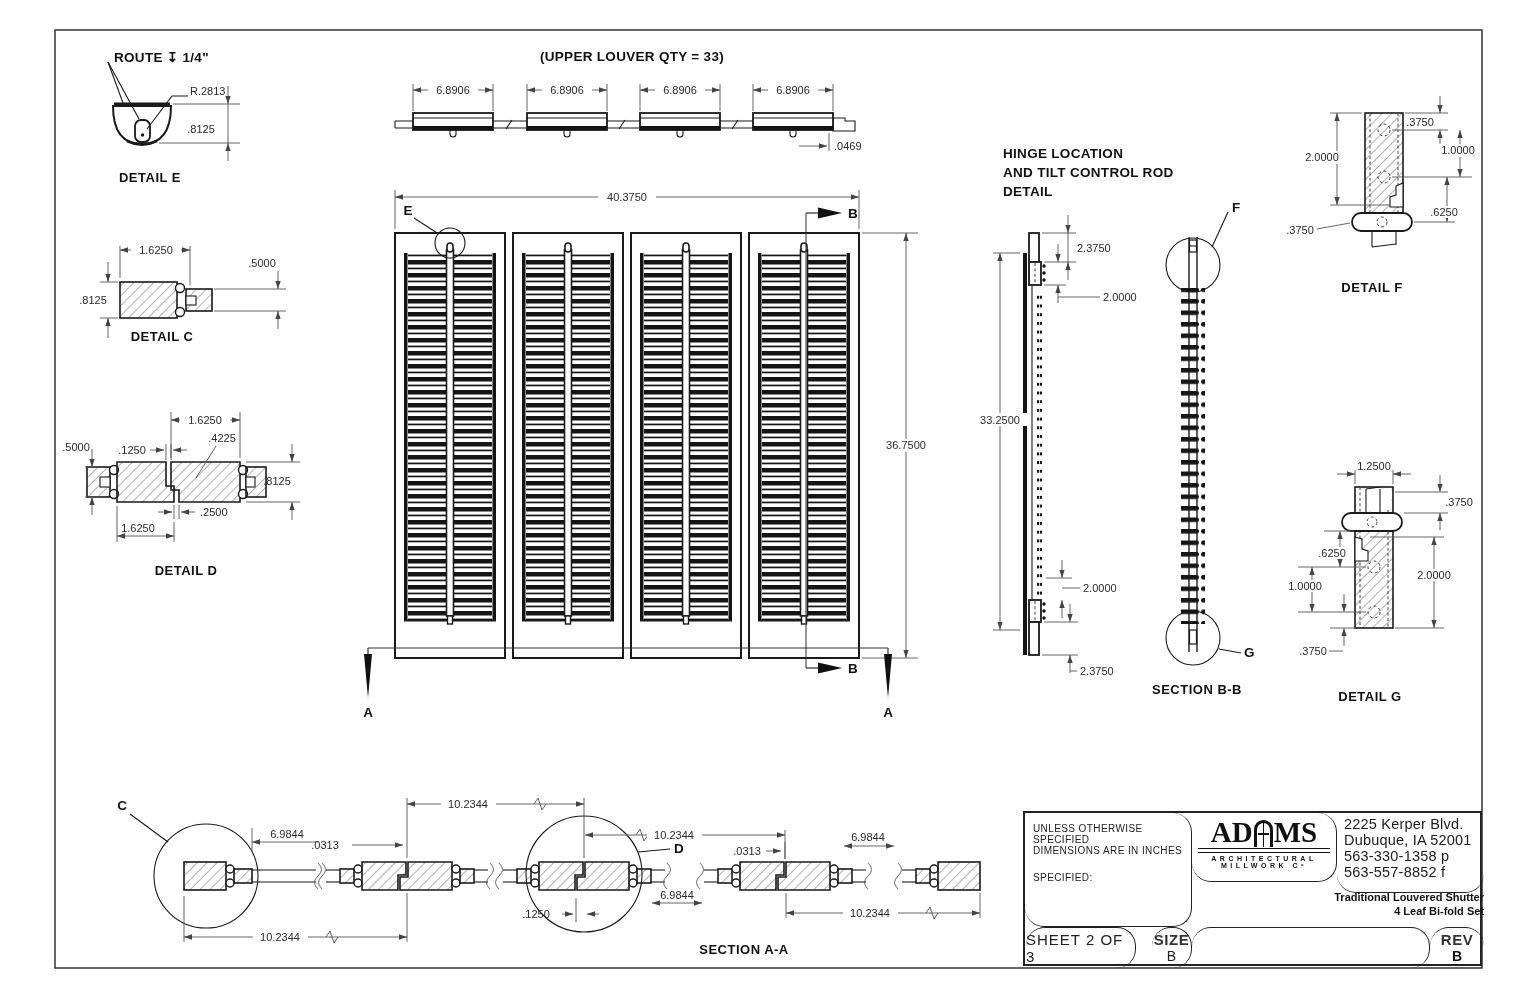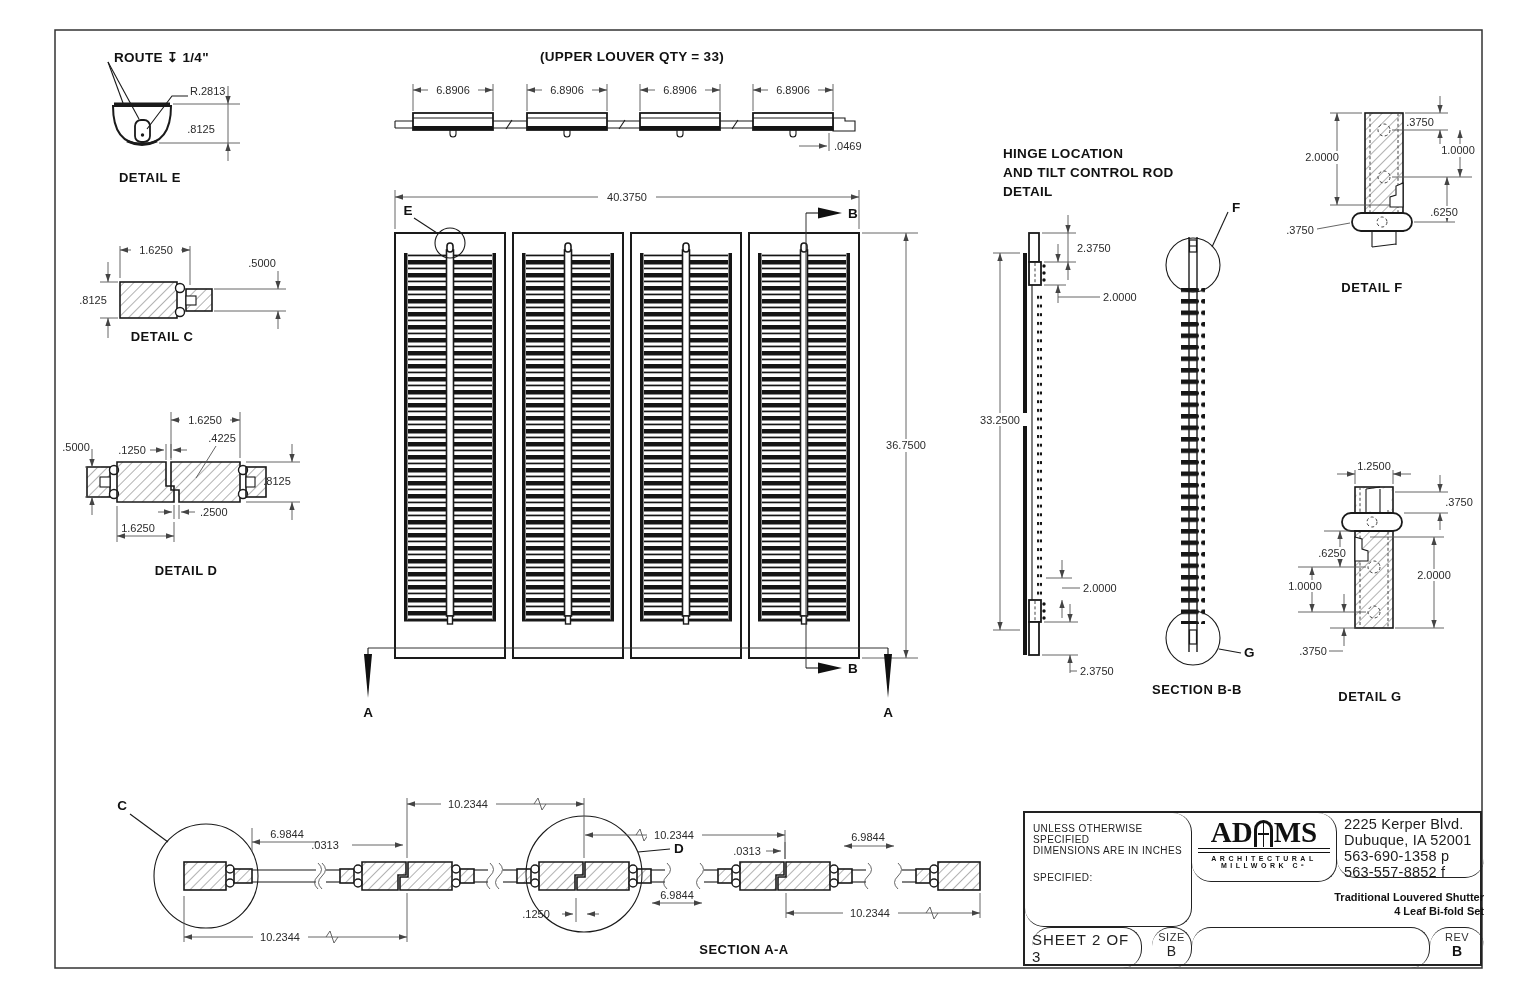--- a/index.html
+++ b/index.html
@@ -31,32 +31,32 @@
   .tb-logo{left:167px;top:0;width:145px;height:69px;border-right:1.5px solid #222;
            border-bottom:1.5px solid #222;text-align:center;padding-top:4px;color:#111;}
   .logo-row{font-family:"Liberation Serif",serif;font-weight:bold;font-size:29px;line-height:30px;
             letter-spacing:0;display:flex;align-items:flex-end;justify-content:center;}
   .arch{display:inline-block;width:19px;height:27px;border:3px solid #111;border-bottom:none;
         border-radius:11px 11px 0 0;margin:0 1px;position:relative;box-sizing:border-box;
         background:linear-gradient(90deg,transparent 44%,#111 44%,#111 56%,transparent 56%);}
   .arch:after{content:"";position:absolute;left:1px;right:1px;top:10px;height:2px;background:#111;}
   .logo-rule{height:3px;border-top:1px solid #111;border-bottom:1px solid #111;margin:1px 6px 2px 6px;}
   .logo-sub{font-size:7px;font-weight:bold;letter-spacing:3.5px;color:#111;}
-  .tb-addr{left:312px;top:0;width:147px;height:65px;border-bottom:1.5px solid #222;
+  .tb-addr{left:312px;top:0;width:147px;height:80px;border-bottom:1.5px solid #222;
            padding:3px 0 0 7px;font-size:14.5px;line-height:1.11;color:#1c1c1c;letter-spacing:.2px;}
   .tb-title{left:167px;top:69px;width:292px;height:45px;border-bottom:0;display:flex;flex-direction:column;
             justify-content:center;text-align:right;font-size:11px;font-weight:bold;color:#111;line-height:1.25;}
   .tb-row3{top:114px;height:41px;border-top:1.5px solid #222;}
-  .tb-sheet{left:7px;width:110px;display:flex;align-items:center;justify-content:center;
+  .tb-sheet{left:1px;width:110px;display:flex;align-items:center;justify-content:center;
             font-size:15px;letter-spacing:1px;color:#222;border-right:1.5px solid #222;}
   .tb-size{left:127px;width:40px;text-align:center;font-size:14px;color:#222;border-right:1.5px solid #222;
            padding-top:3px;}
   .tb-blank{left:167px;width:238px;border-right:1.5px solid #222;}
   .tb-rev{left:405px;width:54px;text-align:center;font-size:14px;font-weight:bold;color:#111;padding-top:3px;}
-  .sm{font-size:11px;font-weight:normal;letter-spacing:.5px;color:#333;}
+  .sm{font-size:15px;font-weight:bold;letter-spacing:.5px;color:#333;}
 </style>
 </head>
 <body>
 
 <div id="page">
 <svg width="1536" height="1004" viewBox="0 0 1536 1004">
   <defs>
     <pattern id="hatch" width="7" height="7" patternUnits="userSpaceOnUse" patternTransform="rotate(45)">
       <line x1="0" y1="0" x2="0" y2="7" stroke="#666" stroke-width="1"></line>
     </pattern>
@@ -580,21 +580,21 @@
           <span class="arch"></span>
           <span>MS</span>
       </div>
       <div class="logo-rule"></div>
       <div class="logo-sub">ARCHITECTURAL</div>
       <div class="logo-sub">MILLWORK Cº</div>
     </div>
     <div class="cell tb-addr">
       <div>2225 Kerper Blvd.</div>
       <div>Dubuque, IA 52001</div>
-      <div>563-690-1358 p</div>
+      <div>563-330-1358 p</div>
       <div>563-557-8852 f</div>
     </div>
     <div class="cell tb-title">
       <div>Traditional Louvered Shutter</div>
       <div>4 Leaf Bi-fold Set</div>
     </div>
     <div class="cell tb-row3 tb-sheet">SHEET 2 OF 3</div>
     <div class="cell tb-row3 tb-size">
       <div class="sm">SIZE</div>
       <div>B</div>

